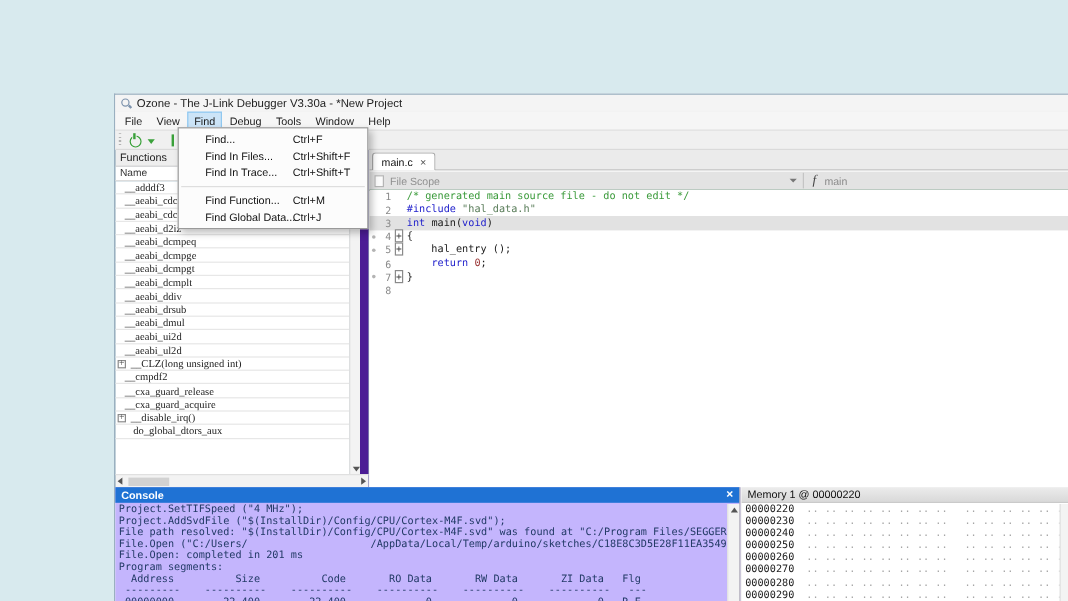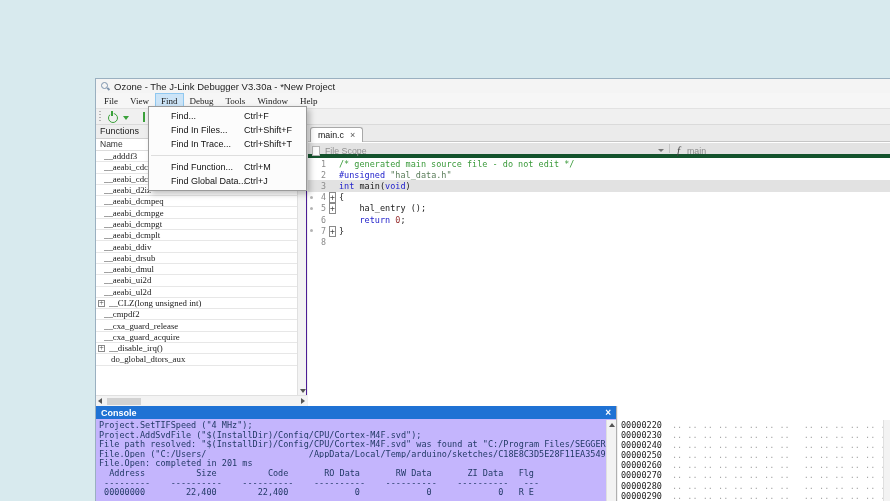--- a/index.html
+++ b/index.html
@@ -14,21 +14,21 @@
   .titlebar { position:absolute; left:0; top:0; width:100%; height:14px; background:#f4f4f4;
               display:flex; align-items:center; gap:5px; padding-left:5px; font-size:9.5px; color:#222; }
   .magnifier { position:relative; width:8px; height:8px; flex:0 0 auto; }
   .magnifier::before { content:""; position:absolute; left:0; top:0; width:5px; height:5px;
                        border:1.4px solid #7d93ad; border-radius:50%; }
   .magnifier::after { content:""; position:absolute; left:5.5px; top:5.5px; width:3px; height:1.6px;
                       background:#7d93ad; transform:rotate(45deg); }
 
   .menubar { position:absolute; left:0; top:14px; width:100%; height:15px; background:#f6f6f6;
              display:flex; align-items:stretch; padding-left:2px; font-size:9px; color:#1a1a1a; }
-  .menu-item { padding:2px 5px; display:flex; align-items:center; border:1px solid transparent;font-family:Liberation Serif, serif; }
+  .menu-item { padding:2px 5px; display:flex; align-items:center; border:1px solid transparent; }
   .menu-item.active { background:var(--menu-open-highlight,#cce4f7); border-color:#90c8f0; }
 
   .toolbar { position:absolute; left:0; top:29px; width:100%; height:17px; background:#f0f0f0;
              border-top:1px solid #e2e2e2; border-bottom:1px solid #dadada;
              display:flex; align-items:center; gap:6px; padding-left:3px; }
   .tb-handle { width:2px; height:11px;
       background-image:repeating-linear-gradient(to bottom,#b3b3b3 0 1px,transparent 1px 3px); }
   .power-icon { position:relative; width:10px; height:10px; }
   .power-icon::before { content:""; position:absolute; left:0.5px; top:1.5px; width:8px; height:8px;
       border:1.6px solid var(--toolbar-icon-green,#3aa13a); border-radius:50%; }
@@ -36,21 +36,21 @@
       background:var(--toolbar-icon-green,#3aa13a); box-shadow:0 0 0 0.8px #f0f0f0; }
   .caret-down { width:0; height:0; border-left:3.5px solid transparent; border-right:3.5px solid transparent;
       border-top:4px solid var(--toolbar-icon-green,#3aa13a); margin-top:2px; }
   .pause-icon { width:8px; height:10px; border-left:2.6px solid var(--toolbar-icon-green,#4aa84a);
       border-right:2.6px solid var(--toolbar-icon-green,#4aa84a); margin-left:8px; }
 
   
   .main { position:absolute; left:0; top:46px; width:100%; height:281px; }
 
   .functions { position:absolute; left:0; top:0; width:211px; height:281px; background:#0c4a6e;
-               border-right:1px solid #4c1d95; }
+               border-right:7px solid #4c1d95; }
   .fn-title { height:14px; background:#eeeeee; border-bottom:1px solid #d0d0d0; font-size:9px;
               color:#222; padding:1px 4px; }
   .fn-colhead { height:12px; background:#fff; border-bottom:1px solid #dcdcdc; font-size:8.5px;
                 color:#333; padding:0 4px; }
   .fn-list { position:absolute; left:0; top:26px; right:9px; bottom:11px; overflow:hidden; background:#fff;font-family:Liberation Serif, serif; }
   .fn-row { height:11.3px; font-size:8.8px; color:#1a1a1a; border-bottom:1px solid #e7e7e7;
             display:flex; align-items:center; padding-left:8px; white-space:nowrap; overflow:hidden; }
   .fn-row.has-box { padding-left:2px; }
   .fn-row.indented { padding-left:15px; }
   .plusbox { width:7px; height:7px; border:1px solid #8a8a8a; background:#fff; font-size:8px;
@@ -74,21 +74,21 @@
 
   
   .editor { position:absolute; left:212px; top:0; right:0; height:281px; background:#fff; }
   .tabbar { position:absolute; left:0; top:0; width:100%; height:17px; background:#ebebeb;
             border-bottom:1px solid #c6c6c6; }
   .tab { position:absolute; left:2px; top:2px; height:15px; background:#fff;
          border:1px solid #a8a8a8; border-bottom:none; border-radius:3px 3px 0 0;
          display:flex; align-items:center; gap:6px; padding:0 7px; font-size:8.8px; color:#111; }
   .tab-close { color:#555; font-size:9px; line-height:9px; }
   .scopebar { position:absolute; left:0; top:18px; width:100%; height:16px; background:#e3e3e3;
-              border-bottom:5px solid #14532d; font-size:8.8px; color:#909090; }
+              border-bottom:1px solid #14532d; font-size:8.8px; color:#909090; }
   .scope-fileicon { position:absolute; left:4px; top:3px; width:8px; height:10px; background:#fbfbfb;
                     border:1px solid #b5b5b5; }
   .scope-label { position:absolute; left:17px; top:3px; }
   .scopebar .caret-gray { position:absolute; left:350px; top:6px; width:0; height:0;
        border-left:3px solid transparent; border-right:3px solid transparent; border-top:3.5px solid #777; }
   .scope-divider { position:absolute; left:361px; top:1px; bottom:1px; width:1px; background:#c4c4c4; }
   .scope-f { position:absolute; left:369px; top:1px; font-family:"Liberation Serif",serif;
              font-style:italic; font-size:11px; color:#444; }
   .scope-fn { position:absolute; left:379px; top:3px; color:#8a8a8a; }
 
@@ -269,21 +269,21 @@
             <div class="code-row">
               <span class="dotcol"></span>
               <span class="numcol">1</span>
               <span class="foldcol"></span>
               <span class="codetext"><span class="sg-comment">/* generated main source file - do not edit */</span></span>
             </div>
             <div class="code-row">
               <span class="dotcol"></span>
               <span class="numcol">2</span>
               <span class="foldcol"></span>
-              <span class="codetext"><span class="sg-keyword">#unsigned</span><span class="sg-plain"> </span><span class="sg-string">"hal_data.h"</span></span>
+              <span class="codetext"><span class="sg-keyword">#include</span><span class="sg-plain"> </span><span class="sg-string">"hal_data.h"</span></span>
             </div>
             <div class="code-row hl">
               <span class="dotcol"></span>
               <span class="numcol">3</span>
               <span class="foldcol"></span>
               <span class="codetext"><span class="sg-keyword">int</span><span class="sg-plain"> </span><span class="sg-plain">main</span><span class="sg-plain">(</span><span class="sg-keyword">void</span><span class="sg-plain">)</span></span>
             </div>
             <div class="code-row">
               <span class="dotcol">
                 <span class="bp-dot"></span>
@@ -331,30 +331,32 @@
         <div class="console-title">
           <span>Console</span>
           <span class="console-close">×</span>
         </div>
         <div class="console-body" id="console-body">
             <div class="console-line">Project.SetTIFSpeed ("4 MHz");</div>
             <div class="console-line">Project.AddSvdFile ("$(InstallDir)/Config/CPU/Cortex-M4F.svd");</div>
             <div class="console-line">File path resolved: "$(InstallDir)/Config/CPU/Cortex-M4F.svd" was found at "C:/Program Files/SEGGER/Ozone</div>
             <div class="console-line">File.Open ("C:/Users/                    /AppData/Local/Temp/arduino/sketches/C18E8C3D5E28F11EA3549AE3FFE</div>
             <div class="console-line">File.Open: completed in 201 ms</div>
+            <div class="console-line">Program segments:</div>
             <div class="console-line">  Address          Size          Code       RO Data       RW Data       ZI Data   Flg</div>
             <div class="console-line"> ---------    ----------    ----------    ----------    ----------    ----------   ---</div>
             <div class="console-line"> 00000000        22,400        22,400             0             0             0   R E</div>
           </div>
         <div class="console-scroll">
           <span class="arr-up"></span>
         </div>
       </div>
 
       <div class="memory">
+        <div class="memory-title">Memory 1 @ 00000220</div>
         <div class="memory-body" id="memory-body">
             <div class="mem-row"><span class="mem-addr">00000220</span><span class="mem-bytes">.. .. .. .. .. .. .. ..</span><span class="mem-bytes">.. .. .. .. .. .. .. ..</span></div>
             <div class="mem-row"><span class="mem-addr">00000230</span><span class="mem-bytes">.. .. .. .. .. .. .. ..</span><span class="mem-bytes">.. .. .. .. .. .. .. ..</span></div>
             <div class="mem-row"><span class="mem-addr">00000240</span><span class="mem-bytes">.. .. .. .. .. .. .. ..</span><span class="mem-bytes">.. .. .. .. .. .. .. ..</span></div>
             <div class="mem-row"><span class="mem-addr">00000250</span><span class="mem-bytes">.. .. .. .. .. .. .. ..</span><span class="mem-bytes">.. .. .. .. .. .. .. ..</span></div>
             <div class="mem-row"><span class="mem-addr">00000260</span><span class="mem-bytes">.. .. .. .. .. .. .. ..</span><span class="mem-bytes">.. .. .. .. .. .. .. ..</span></div>
             <div class="mem-row"><span class="mem-addr">00000270</span><span class="mem-bytes">.. .. .. .. .. .. .. ..</span><span class="mem-bytes">.. .. .. .. .. .. .. ..</span></div>
             <div class="mem-row"><span class="mem-addr">00000280</span><span class="mem-bytes">.. .. .. .. .. .. .. ..</span><span class="mem-bytes">.. .. .. .. .. .. .. ..</span></div>
             <div class="mem-row"><span class="mem-addr">00000290</span><span class="mem-bytes">.. .. .. .. .. .. .. ..</span><span class="mem-bytes">.. .. .. .. .. .. .. ..</span></div>
             <div class="mem-row"><span class="mem-addr">000002A0</span><span class="mem-bytes">.. .. .. .. .. .. .. ..</span><span class="mem-bytes">.. .. .. .. .. .. .. ..</span></div>

